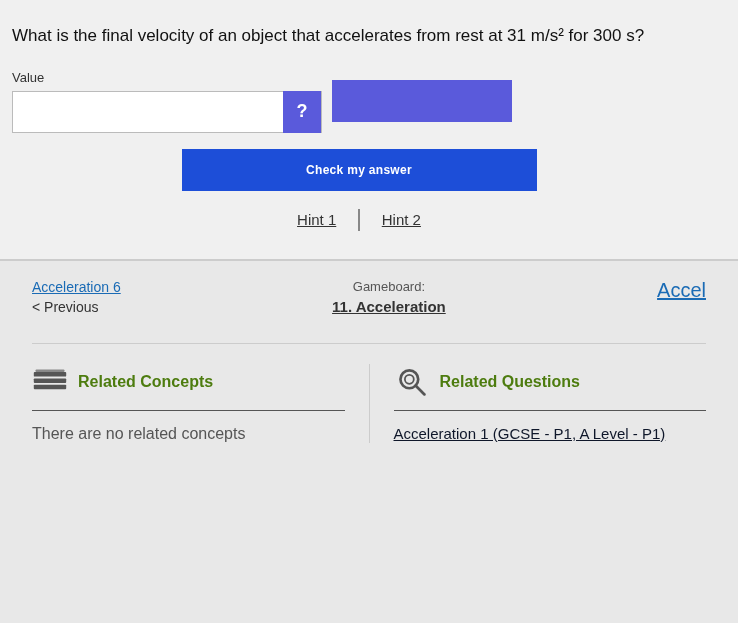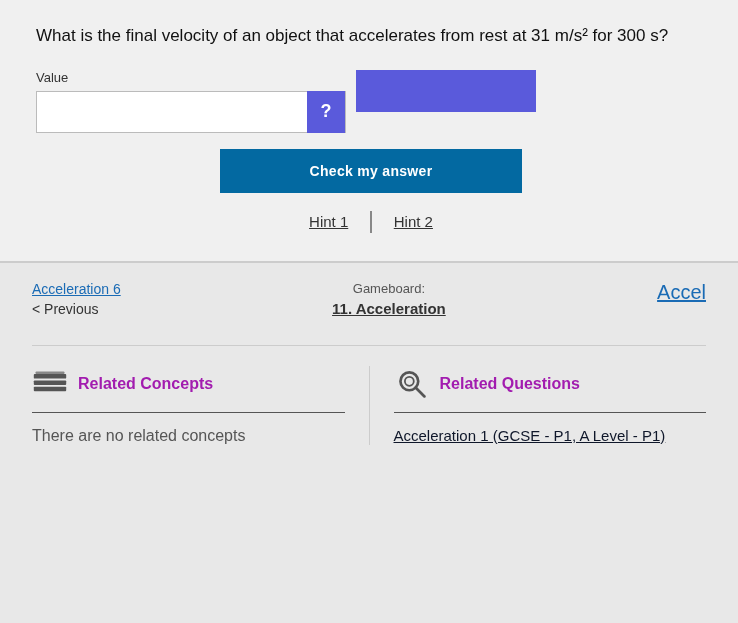--- a/index.html
+++ b/index.html
@@ -6,35 +6,35 @@
     body {
       font-family: Arial, sans-serif;
       background: #e8e8e8;
       width: 738px;
       min-height: 623px;
       overflow-x: hidden;
     }
 
     .top-section {
       background: #f0f0f0;
-      padding: 24px 32px 28px 36px;
+      padding: 24px 32px 28px 12px;
       border-bottom: 2px solid #ccc;
     }
 
     .question-text {
       font-size: 17px;
       color: #111;
       margin-bottom: 22px;
       font-weight: 400;
       line-height: 1.4;
     }
 
     .input-row {
       display: flex;
-      align-items: flex-start;
+      align-items: center;
       gap: 10px;
       margin-bottom: 16px;
     }
 
     .input-group {
       display: flex;
       flex-direction: column;
     }
 
     .input-label {
@@ -87,26 +87,26 @@
       background: #5a5adb;
       height: 42px;
       width: 180px;
       border: none;
       cursor: pointer;
     }
 
     .check-btn {
       display: block;
       margin: 0 auto;
-      background: #0369a1;
+      background: #1d4ed8;
       color: #fff;
       border: none;
       padding: 14px 0;
-      width: 302px;
-      font-size: 14px;
+      width: 355px;
+      font-size: 12px;
       font-weight: bold;
       cursor: pointer;
       text-align: center;
       letter-spacing: 0.3px;
     }
 
     .hints-row {
       display: flex;
       justify-content: center;
       align-items: center;
@@ -232,21 +232,21 @@
       height: 36px;
       display: flex;
       align-items: center;
       justify-content: center;
       flex-shrink: 0;
     }
 
     .section-title {
       font-size: 16px;
       font-weight: 600;
-      color: #a21caf;
+      color: #4d7c0f;
     }
 
     .section-divider {
       border: none;
       border-top: 1.5px solid #555;
       margin-bottom: 14px;
     }
 
     .no-concepts-text {
       font-size: 16px;

